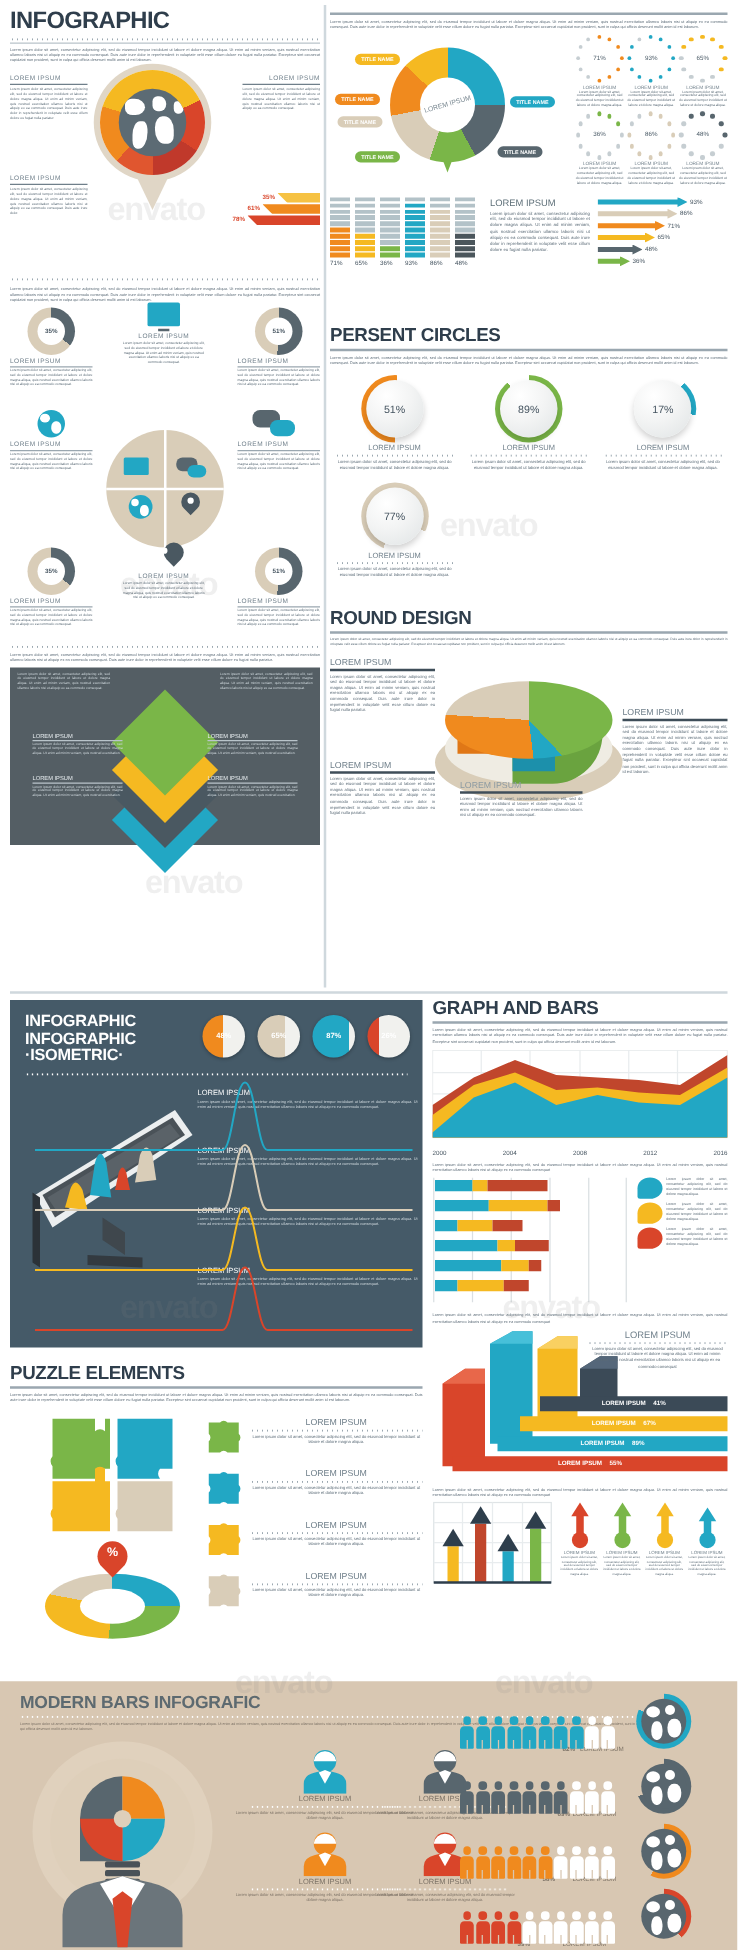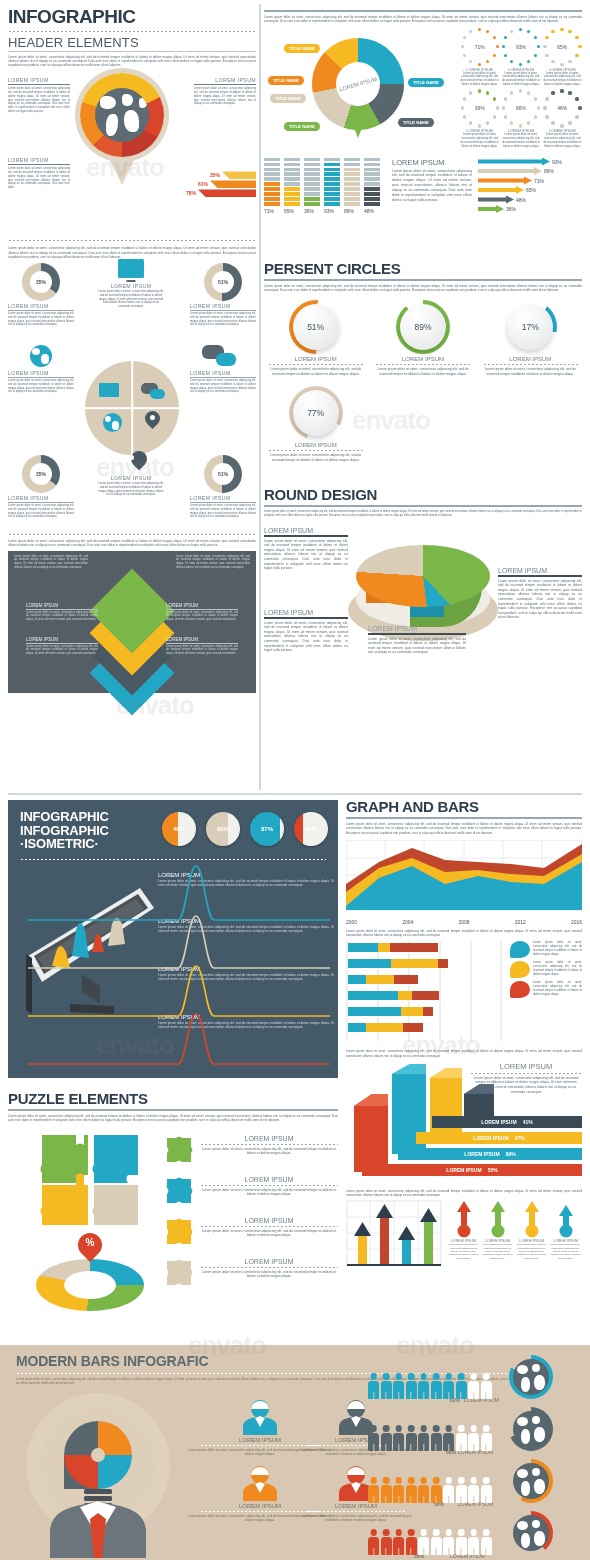--- a/index.html
+++ b/index.html
@@ -87,21 +87,20 @@
 </head>
 <body>
 
 <div class="page">
 
   <div class="colL">
 
     <div>
       <div class="h1" style="font-size:19px;line-height:0.98;">INFOGRAPHIC</div>
       <div class="dots" style="margin-top:3px;"></div>
-      <div style="font-size:13px;color:#4b5a66;margin-top:2px;letter-spacing:.2px;">HEADER ELEMENTS</div>
       <div class="rule thin" style="margin-top:1px;"></div>
       <div class="lorem" style="margin-top:3px;">Lorem ipsum dolor sit amet, consectetur adipiscing elit, sed do eiusmod tempor incididunt ut labore et dolore magna aliqua. Ut enim ad minim veniam, quis nostrud exercitation ullamco laboris nisi ut aliquip ex ea commodo consequat. Duis aute irure dolor in reprehenderit in voluptate velit esse cillum dolore eu fugiat nulla pariatur. Excepteur sint occaecat cupidatat non proident, sunt in culpa qui officia deserunt mollit anim id est laborum.</div>
     </div>
 
     <div style="position:relative;height:170px;margin-top:4px;">
 
       <div style="position:absolute;left:0;top:6px;width:62px;">
         <div class="cap">LOREM IPSUM</div>
         <div style="height:1px;background:#6f7f8a;margin:1px 0 2px;"></div>
         <div class="lorem sm">Lorem ipsum dolor sit amet, consectetur adipiscing elit, sed do eiusmod tempor incididunt ut labore et dolore magna aliqua. Ut enim ad minim veniam, quis nostrud exercitation ullamco laboris nisi ut aliquip ex ea commodo consequat. Duis aute irure dolor in reprehenderit in voluptate velit esse cillum dolore eu fugiat nulla pariatur.</div>

